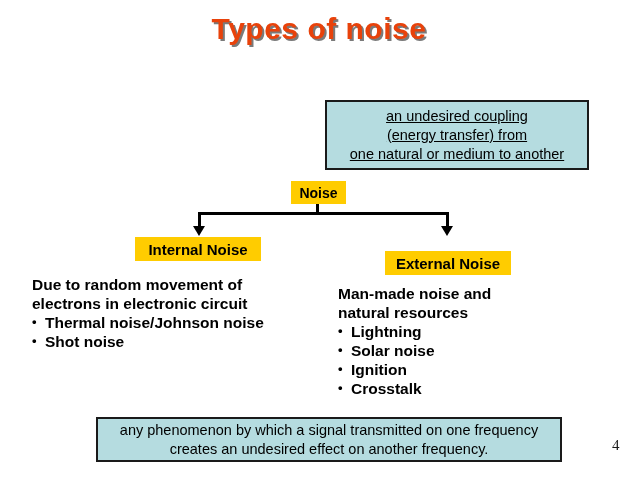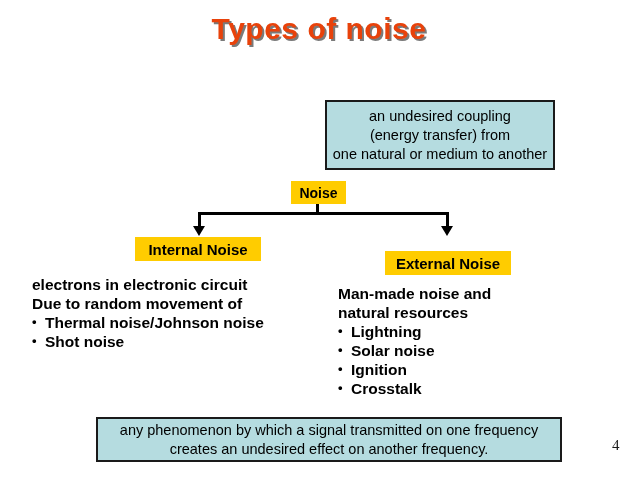--- a/index.html
+++ b/index.html
@@ -46,23 +46,24 @@
     line-height: 19px;
     text-align: center;
     display: flex;
     flex-direction: column;
     align-items: center;
     justify-content: center;
   }
   #noise-definition-box {
     left: 325px;
     top: 100px;
-    width: 230px;
+    width: 264px;
     height: 70px;
     padding: 2px 7px;
+    text-decoration: underline;
   }
   #crosstalk-definition-box {
     left: 96px;
     top: 417px;
     width: 466px;
     height: 45px;
     padding: 1px 8px;
   }
   .callout .line { display: block; white-space: nowrap; }
 
@@ -201,22 +202,22 @@
   <div class="node-box" id="node-external-noise">External Noise</div>
 
   <div class="conn" id="conn-stem"></div>
   <div class="conn" id="conn-bus"></div>
   <div class="conn" id="conn-left-drop"></div>
   <div class="conn" id="conn-right-drop"></div>
   <div class="arrowhead" id="arrow-left-head"></div>
   <div class="arrowhead" id="arrow-right-head"></div>
 
   <div class="body-col" id="col-internal">
+    <p class="lead">Due to random movement of</p>
     <p class="lead">electrons in electronic circuit</p>
-    <p class="lead">Due to random movement of</p>
     <ul class="bullet-list">
       <li>Thermal noise/Johnson noise</li>
       <li>Shot noise</li>
     </ul>
   </div>
 
   <div class="body-col" id="col-external">
     <p class="lead">Man-made noise and</p>
     <p class="lead">natural resources</p>
     <ul class="bullet-list">

